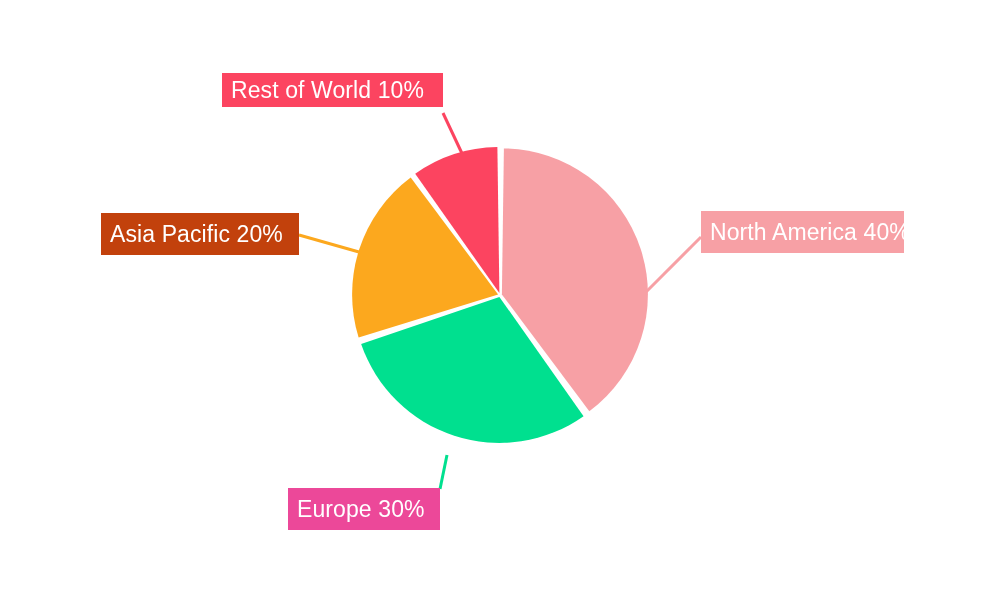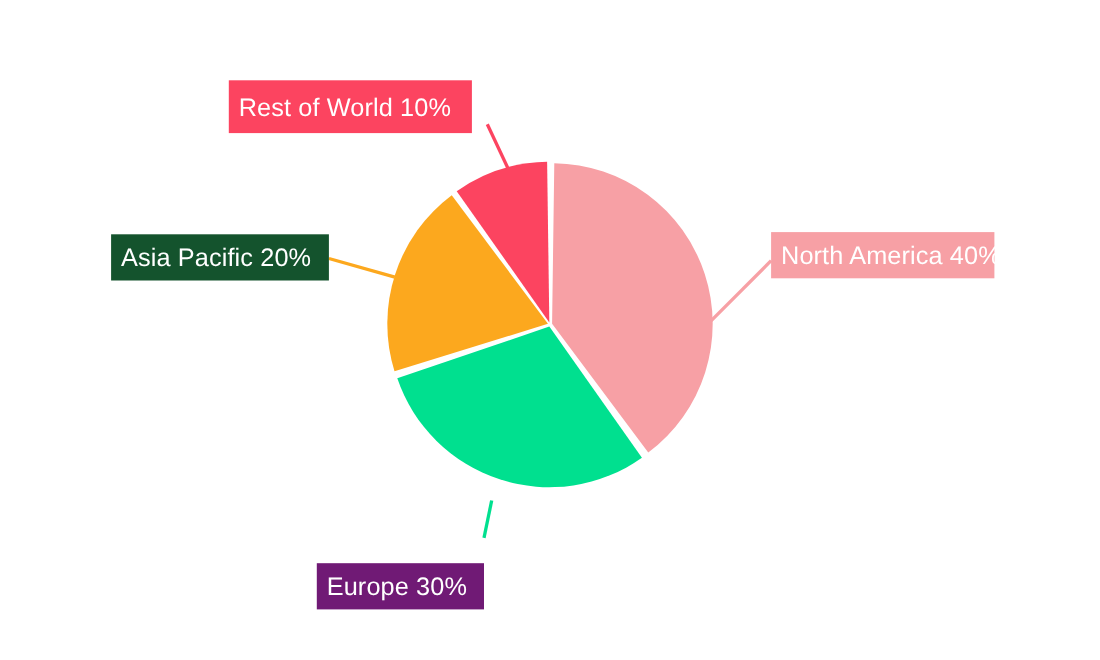--- a/index.html
+++ b/index.html
@@ -62,24 +62,24 @@
         <path d="M 499.3819660112501 296.9021130325903 L 583.5725777345455 416.18304569853365 A 146 146 0 0 1 361.1587572595484 343.9164147117975 Z" fill="#00E08F"></path>
         <path d="M 498.0978869674097 294.3819660112501 L 358.6386488963799 337.59216060289504 A 146 146 0 0 1 410.6713084750217 177.45210082226458 Z" fill="#FCA81E"></path>
         <path d="M 499.3819660112501 293.0978869674097 L 415.1913542879547 173.8169543014663 A 146 146 0 0 1 497.38202856148564 147.11158538333288 Z" fill="#FC4460"></path>
       </g>
   </svg>
 
   <div id="labels-layer">
       <div class="slice-label" style="left: 701px; top: 211px; width: 203px; height: 42px; background: rgb(247, 160, 165); color: rgb(255, 255, 255);">
         <span>North America 40%</span>
       </div>
-      <div class="slice-label" style="left: 288px; top: 488px; width: 152px; height: 42px; background: #701a75; color: rgb(255, 255, 255); margin-top: 24px;">
+      <div class="slice-label" style="left: 288px; top: 488px; width: 152px; height: 42px; background: #ec4899; color: rgb(255, 255, 255);">
         <span>Europe 30%</span>
       </div>
-      <div class="slice-label" style="left: 101px; top: 213px; width: 198px; height: 42px; background: #14532d; color: rgb(255, 255, 255);">
+      <div class="slice-label" style="left: 101px; top: 213px; width: 198px; height: 42px; background: #c2410c; color: rgb(255, 255, 255);">
         <span>Asia Pacific 20%</span>
       </div>
-      <div class="slice-label" style="left: 208px; top: 73px; width: 221px; height: 48px; background: rgb(252, 68, 96); color: rgb(255, 255, 255);">
+      <div class="slice-label" style="left: 222px; top: 73px; width: 221px; height: 34px; background: rgb(252, 68, 96); color: rgb(255, 255, 255);">
         <span>Rest of World 10%</span>
       </div>
     </div>
 
 </div>
 
 </body></html>

